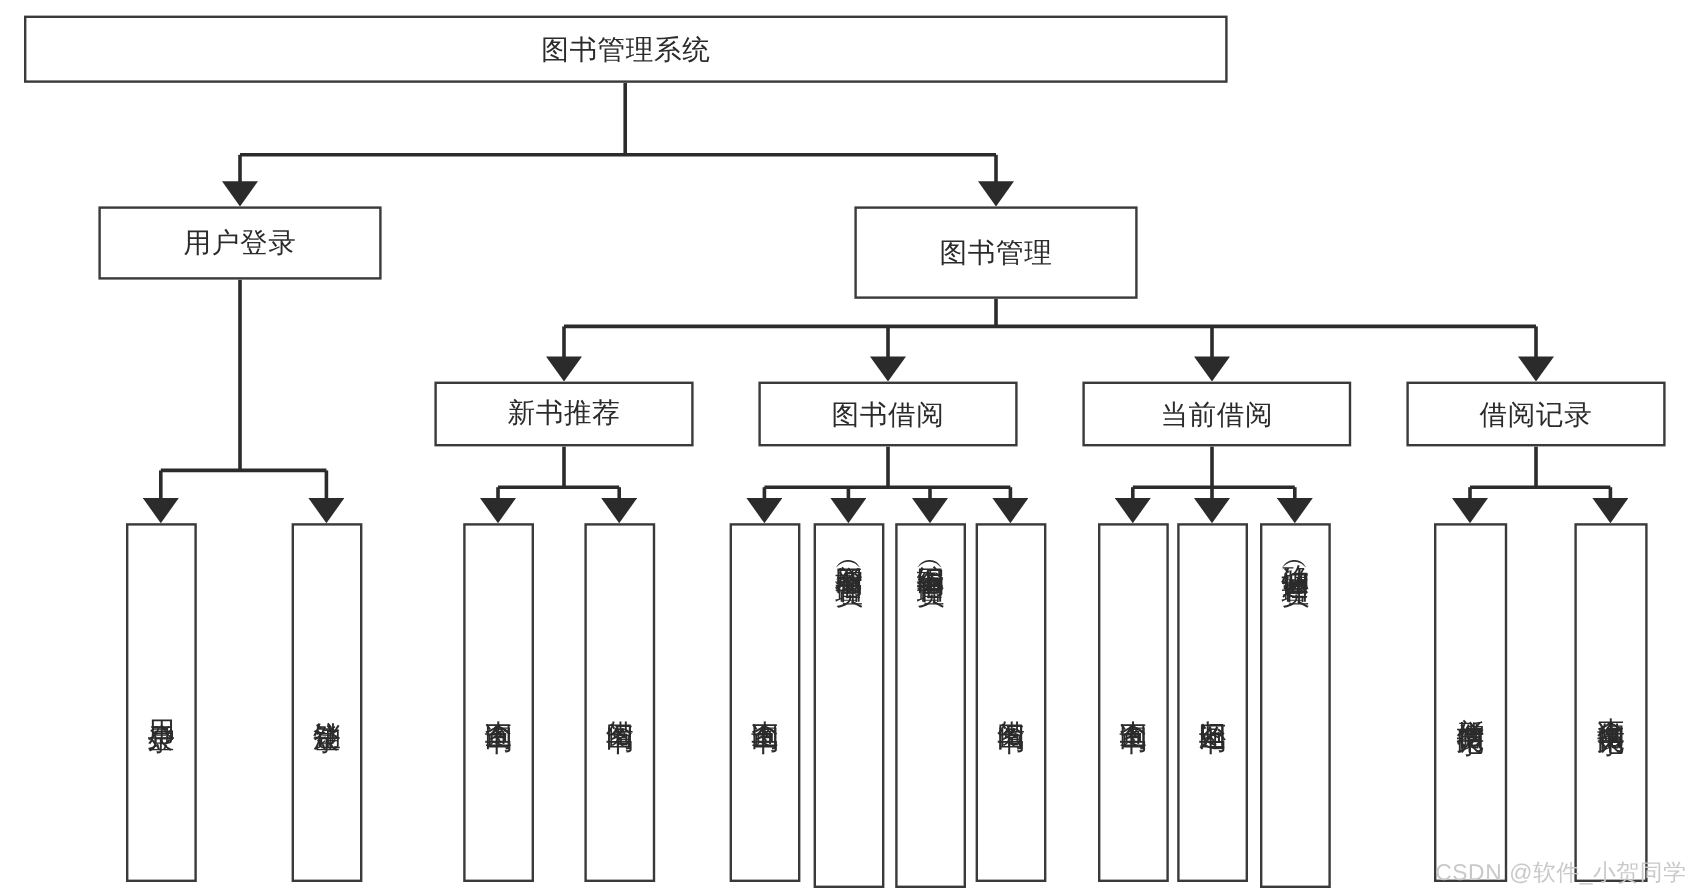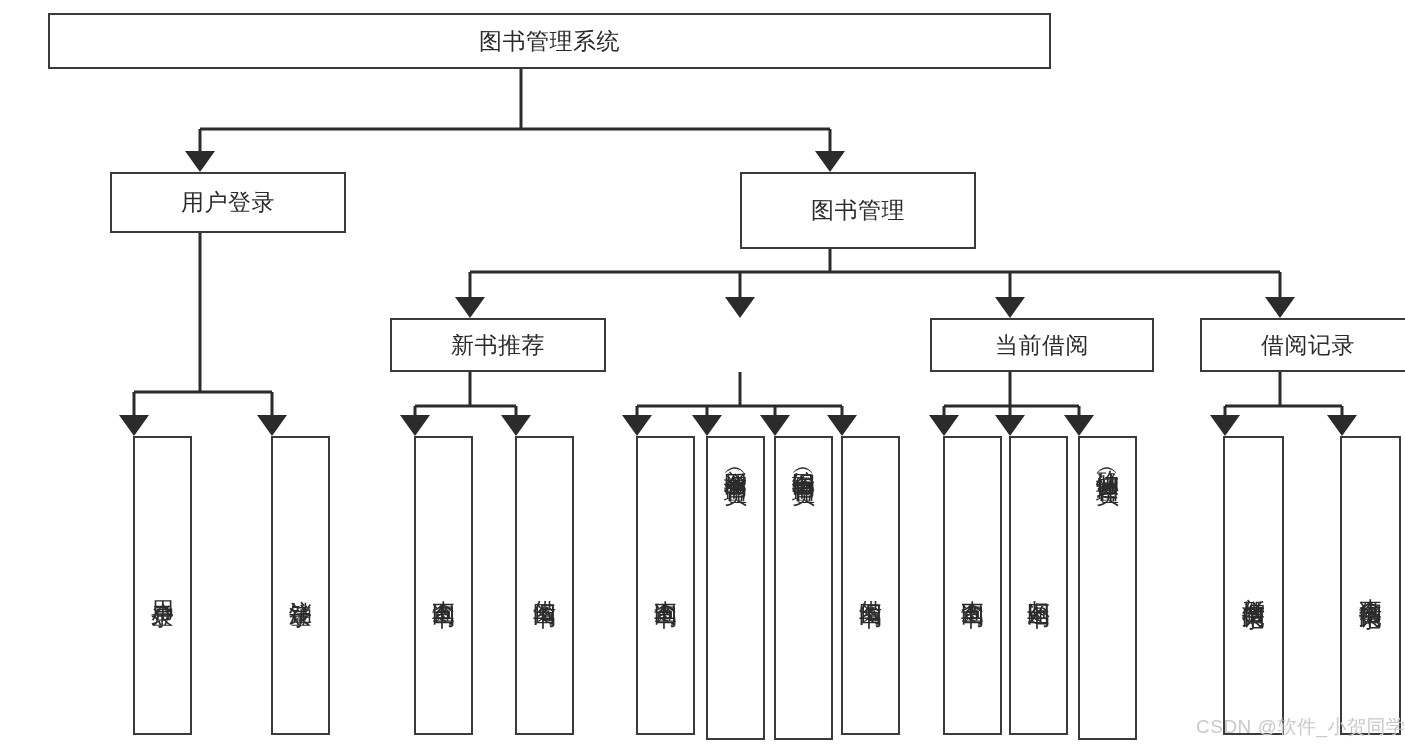--- a/index.html
+++ b/index.html
@@ -31,21 +31,20 @@
   .node {
     position: absolute;
     box-sizing: border-box;
     background: #ffffff;
     border: 2.5px solid #3a3a3a;
     z-index: 2;
     display: flex;
     align-items: center;
     justify-content: center;
     overflow: hidden;
-    margin-left: 28px;
   }
   .node .label {
     color: #2b2b2b;
     white-space: nowrap;
     line-height: 1.08;
     text-align: center;
   }
   
   .node.horiz .label {
     font-size: 23px;
@@ -143,24 +142,27 @@
   </div>
 
   <div class="node horiz" style="left:82px; top:172px; width:236px; height:61px;">
     <span class="label">用户登录</span>
   </div>
 
   <div class="node horiz" style="left:712px; top:172px; width:236px; height:77px;">
     <span class="label">图书管理</span>
   </div>
 
-  <div class="node horiz" style="left:362px; top:318px; width:216px; height:54px;">
+  <div class="node horiz" style="left:362px; top:318px; width:216px; height:54px;font-family:Liberation Serif, serif;">
     <span class="label">新书推荐</span>
   </div>
 
+  <div class="node horiz" style="left:632px; top:318px; width:216px; height:54px;">
+    <span class="label">图书借阅</span>
+  </div>
 
   <div class="node horiz" style="left:902px; top:318px; width:224px; height:54px;">
     <span class="label">当前借阅</span>
   </div>
 
   <div class="node horiz" style="left:1172px; top:318px; width:216px; height:54px;">
     <span class="label">借阅记录</span>
   </div>
 
   <div class="node vert centered" style="left:105px; top:436px; width:59px; height:299px;">

